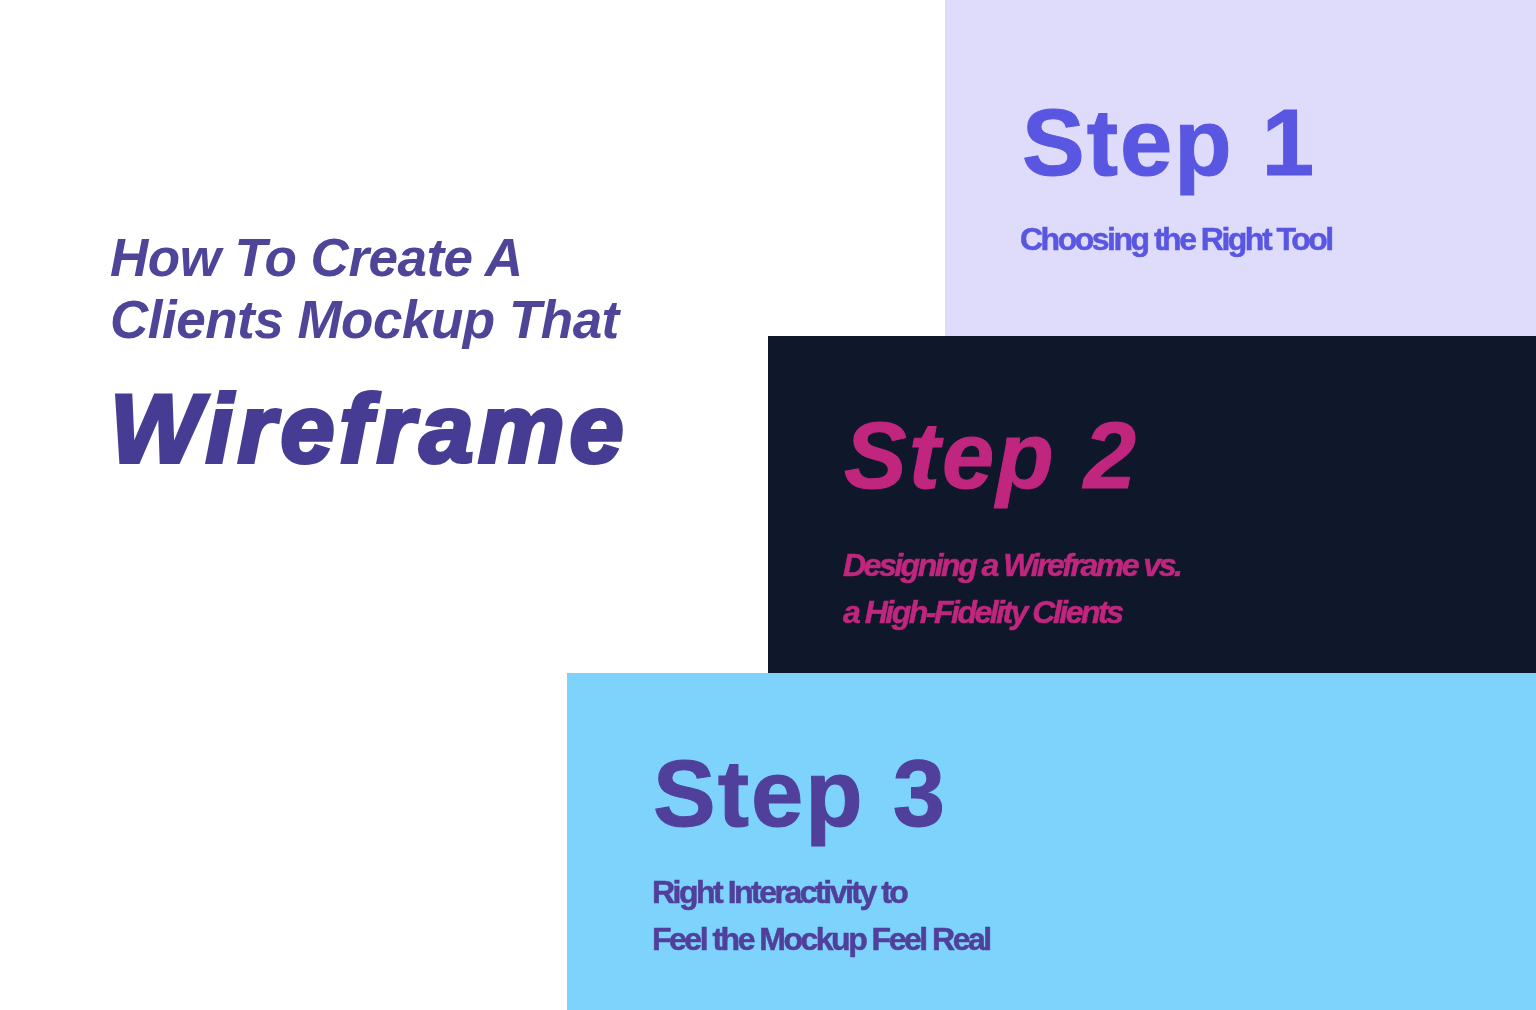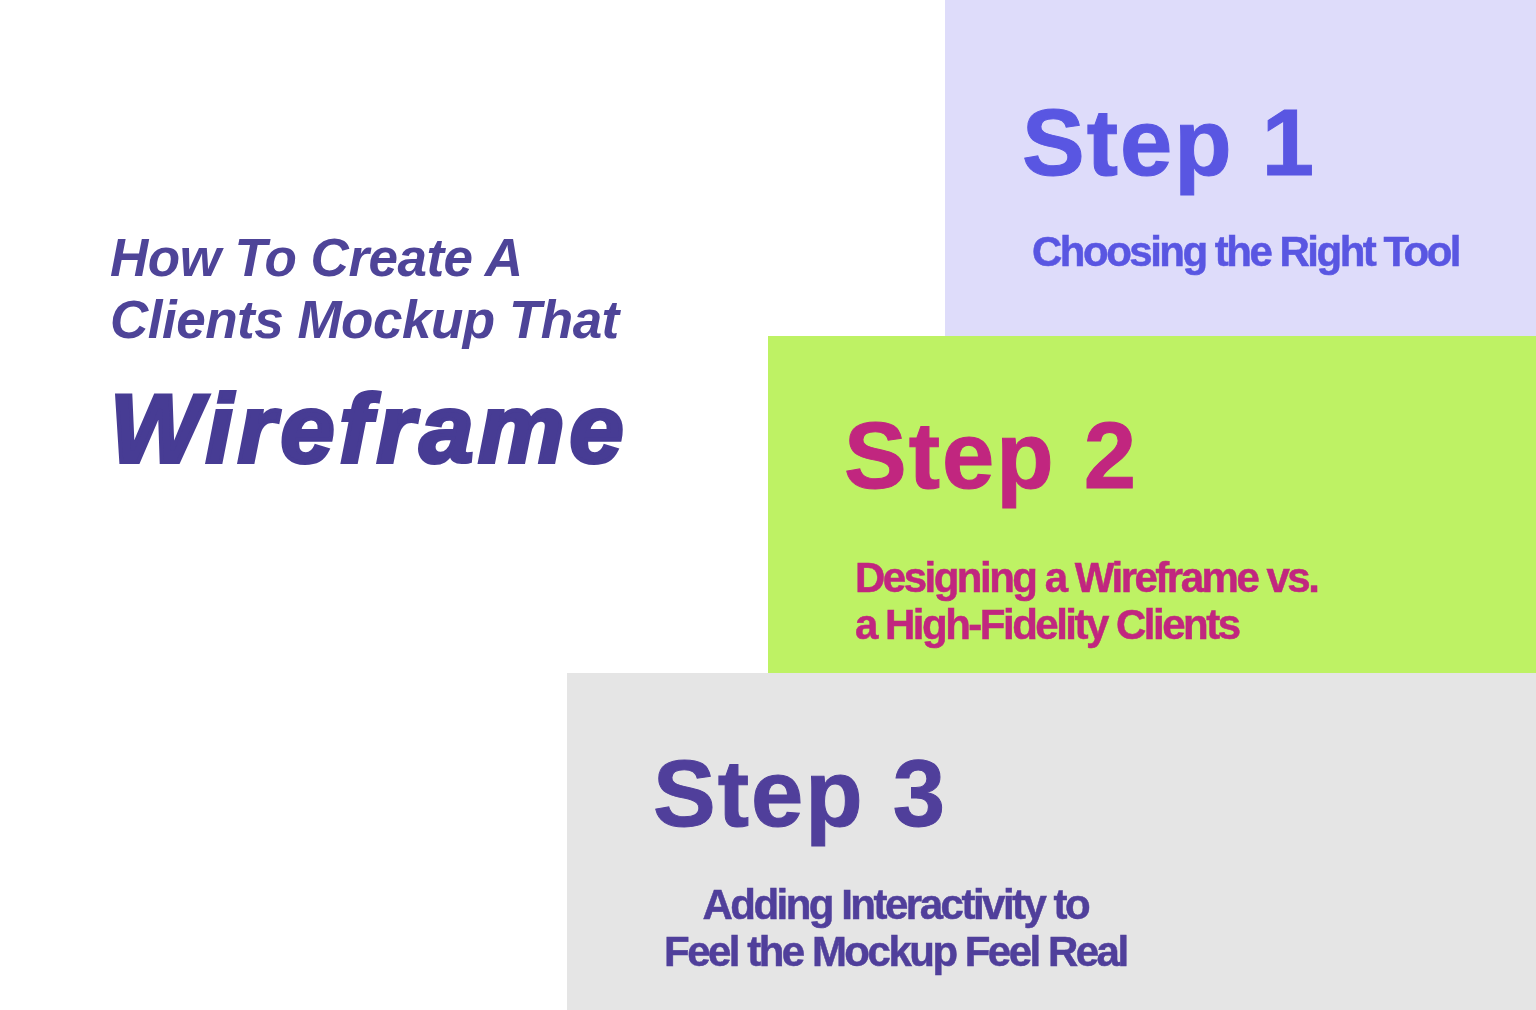--- a/index.html
+++ b/index.html
@@ -54,22 +54,22 @@
     font-weight: 700;
     letter-spacing: 2px;
     -webkit-text-stroke: 1px;
   }
   .step-1 .step-heading { left: 77px; top: 96px; text-align: right; }
   .step-2 .step-heading { left: 76px; top: 73px; }
   .step-3 .step-heading { left: 86px; top: 74px; }
 
   .step-subtitle {
     position: absolute;
-    margin: 12px;
-    font-size: 42px;
+    margin: 0;
+    font-size: 32px;
     line-height: 47px;
     font-weight: 700;
     letter-spacing: -2.5px;
     -webkit-text-stroke: 0.5px;
   }
   .step-1 .step-subtitle { left: 75px; top: 216px; }
   .step-2 .step-subtitle { left: 75px; top: 206px; }
   .step-3 .step-subtitle { left: 85px; top: 196px; }
 </style>
 </head>
@@ -87,29 +87,29 @@
     </div>
   </div>
 
   <section class="step step-1" style="background: rgb(222, 220, 250); color: rgb(89, 86, 226);">
     <h2 class="step-heading">Step 1</h2>
     <p class="step-subtitle">
       <span>Choosing the Right Tool</span>
     </p>
   </section>
 
-  <section class="step step-2" style="background: #bef264; color: rgb(193, 38, 127);">
+  <section class="step step-2" style="background: #0f172a; color: rgb(193, 38, 127); font-style: italic;">
     <h2 class="step-heading">Step 2</h2>
     <p class="step-subtitle">
       <span style="display:block">Designing a Wireframe vs.</span>
       <span style="display:block">a High-Fidelity Clients</span>
     </p>
   </section>
 
-  <section class="step step-3" style="background: #e5e5e5; color: rgb(80, 63, 155); text-align: center;">
+  <section class="step step-3" style="background: #7dd3fc; color: rgb(80, 63, 155);">
     <h2 class="step-heading">Step 3</h2>
     <p class="step-subtitle">
-      <span style="display:block">Adding Interactivity to</span>
+      <span style="display:block">Right Interactivity to</span>
       <span style="display:block">Feel the Mockup Feel Real</span>
     </p>
   </section>
 
 </div>
 
 </body></html>

